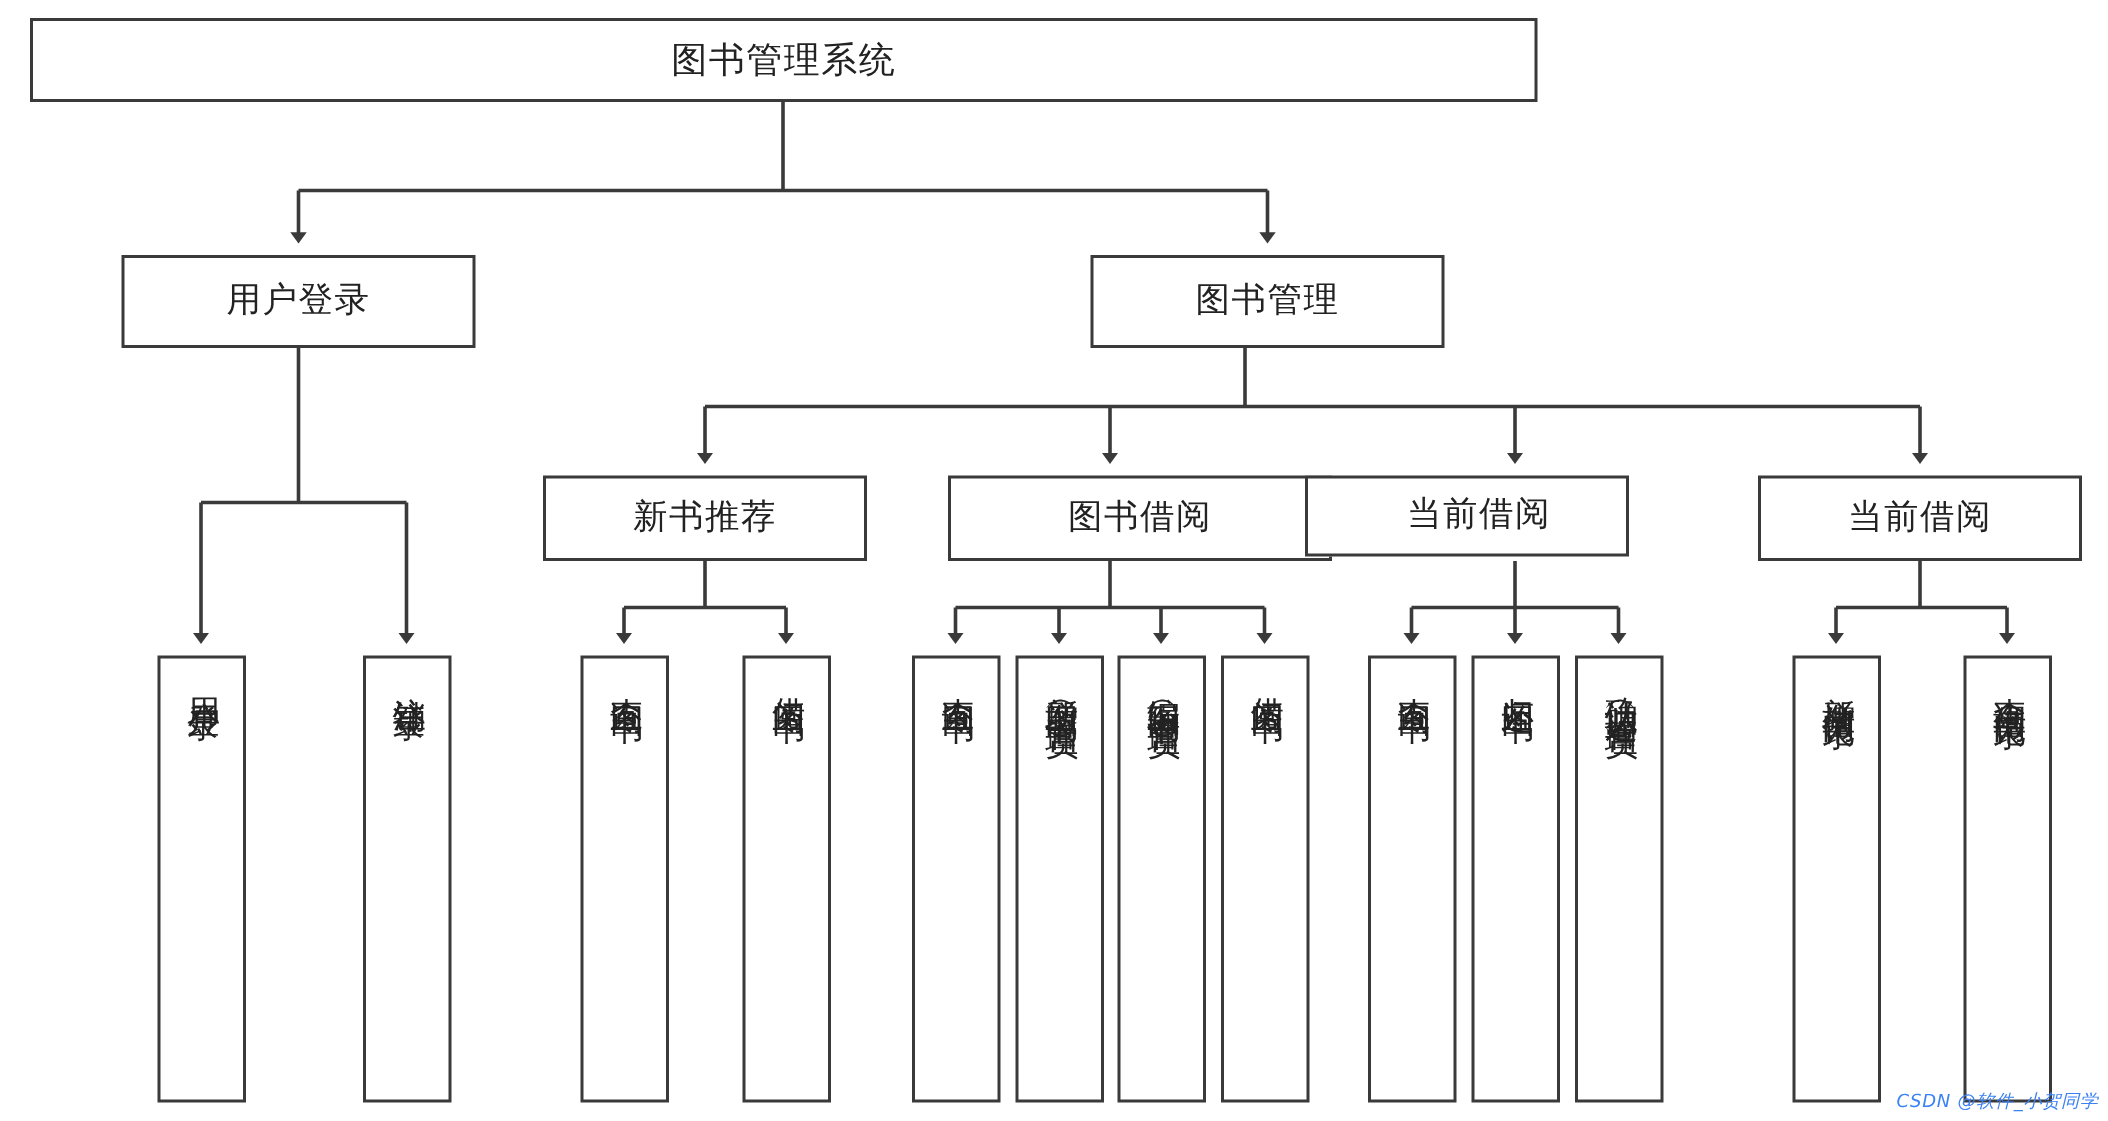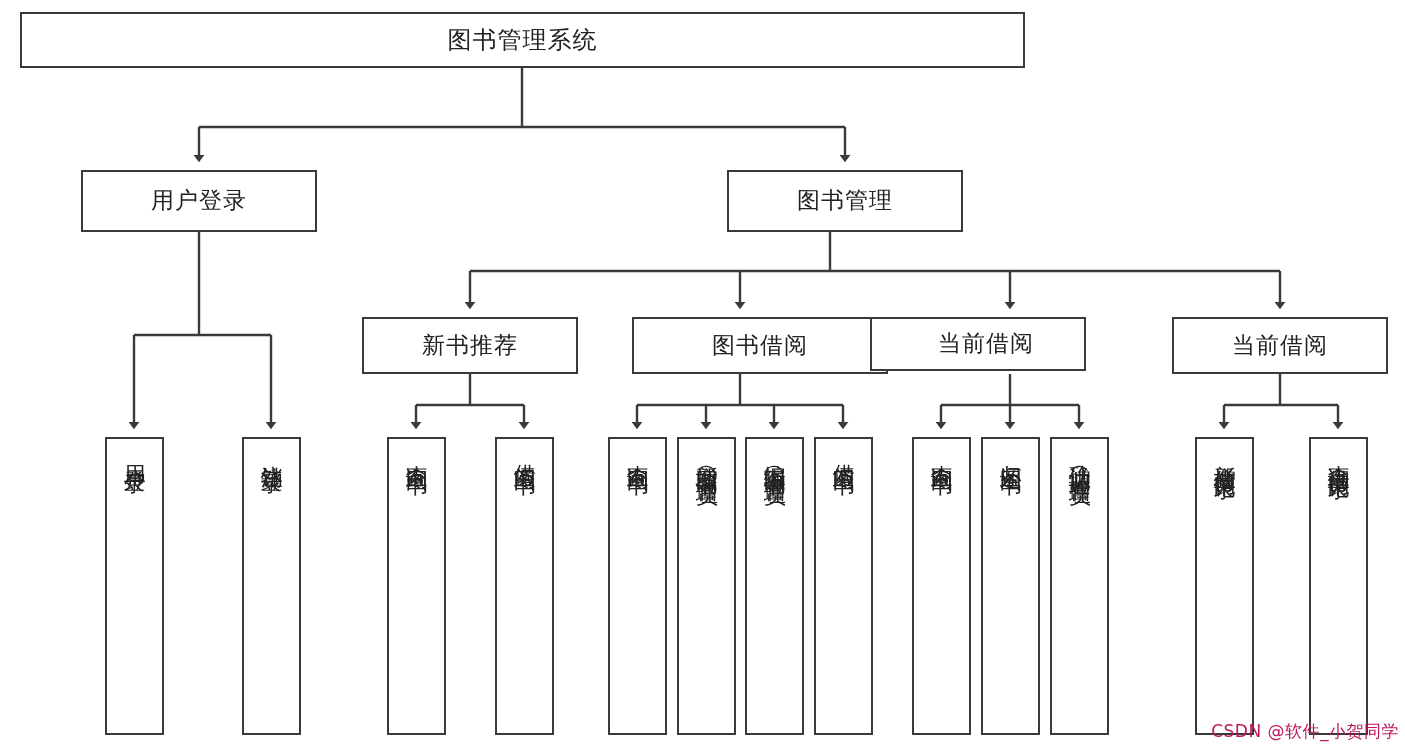--- a/index.html
+++ b/index.html
@@ -56,25 +56,26 @@
     line-height: 1.12;
     letter-spacing: 3px;
     color: #222222;
     display: block;
     white-space: nowrap;
   }
   #watermark {
     position: absolute;
     right: 6px;
     bottom: 4px;
-    font-size: 17px;
-    color: #be185d;
+    font-size: 12px;
+    color: #3b82f6;
     letter-spacing: 0.5px;
     white-space: nowrap;
     user-select: none;
+    font-style: italic;
   }
 </style>
 </head>
 <body>
 
 <div id="diagram-root">
 
   <svg id="edge-layer" viewBox="0 0 1405 747" width="1405" height="747" xmlns="http://www.w3.org/2000/svg">
     <defs>
       <marker id="arrowhead" markerWidth="9" markerHeight="11" refX="3.2" refY="5.5" orient="auto" markerUnits="userSpaceOnUse">

